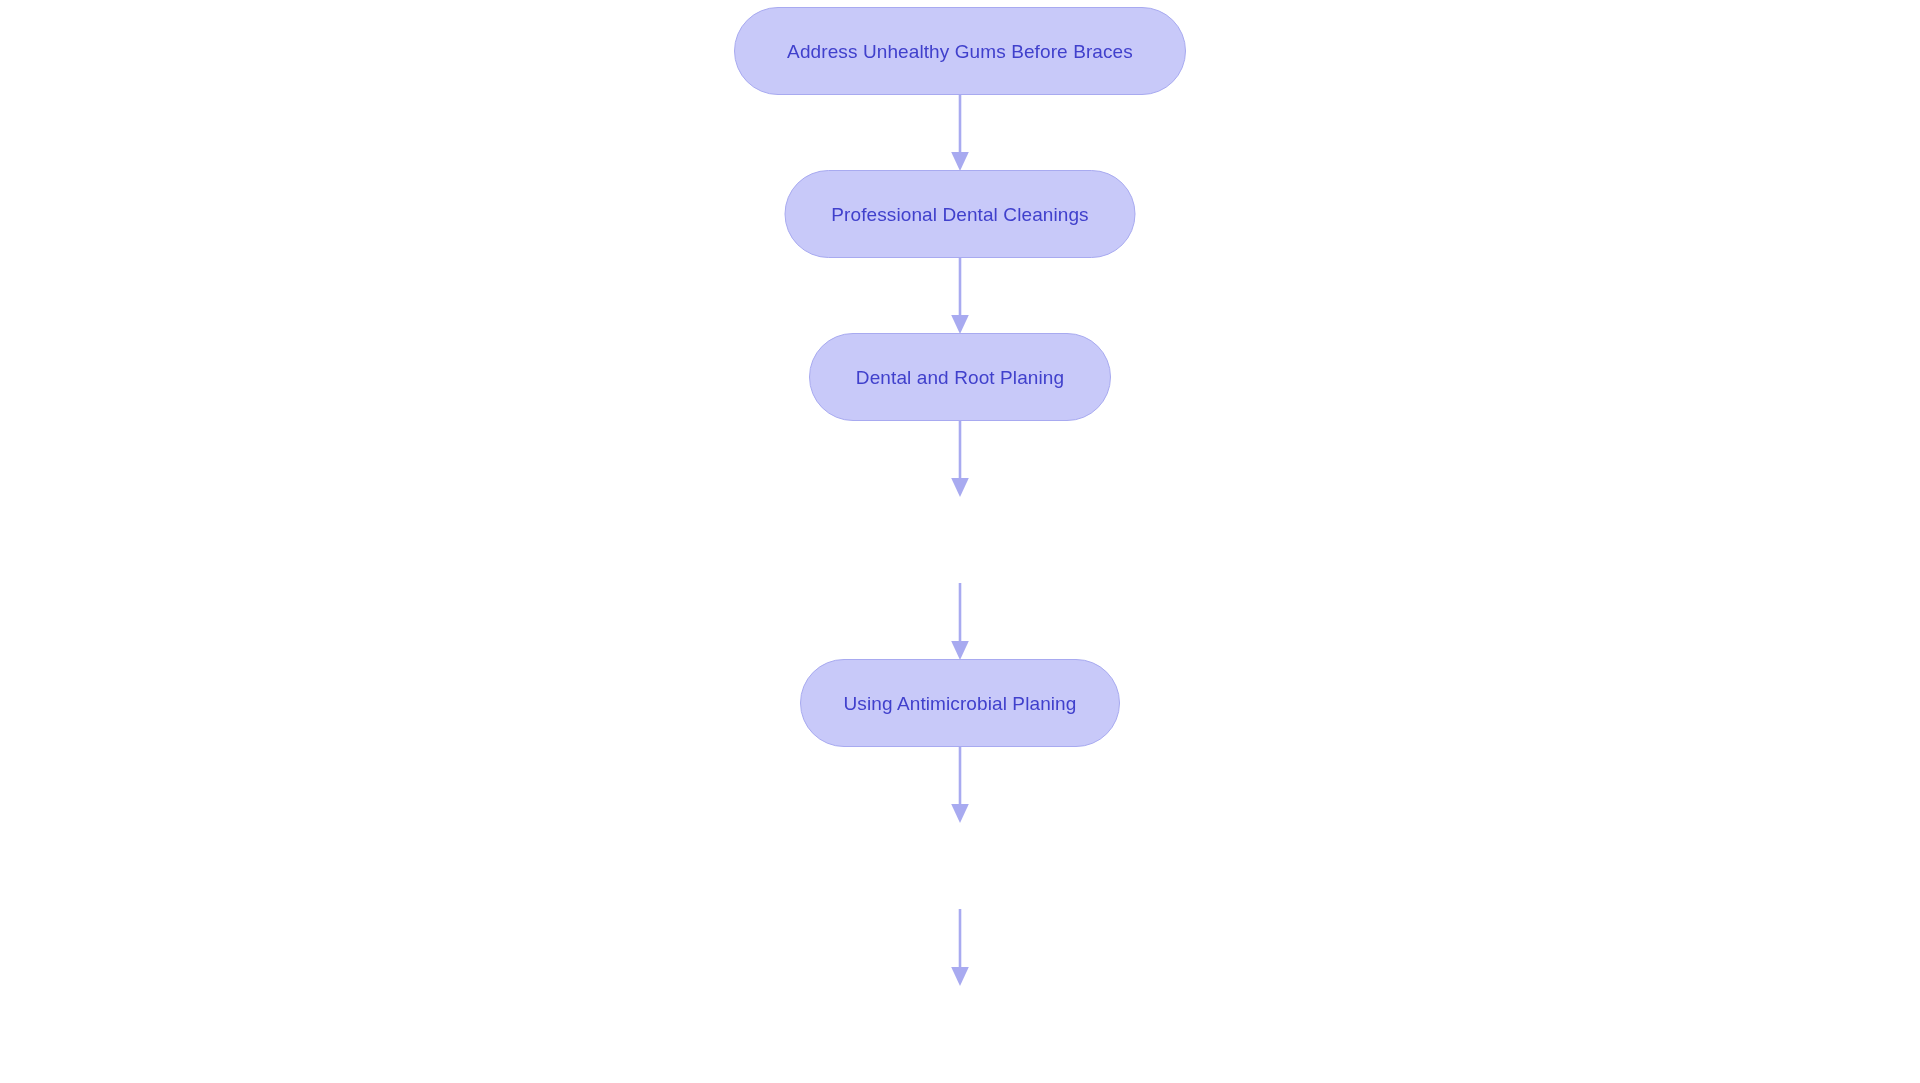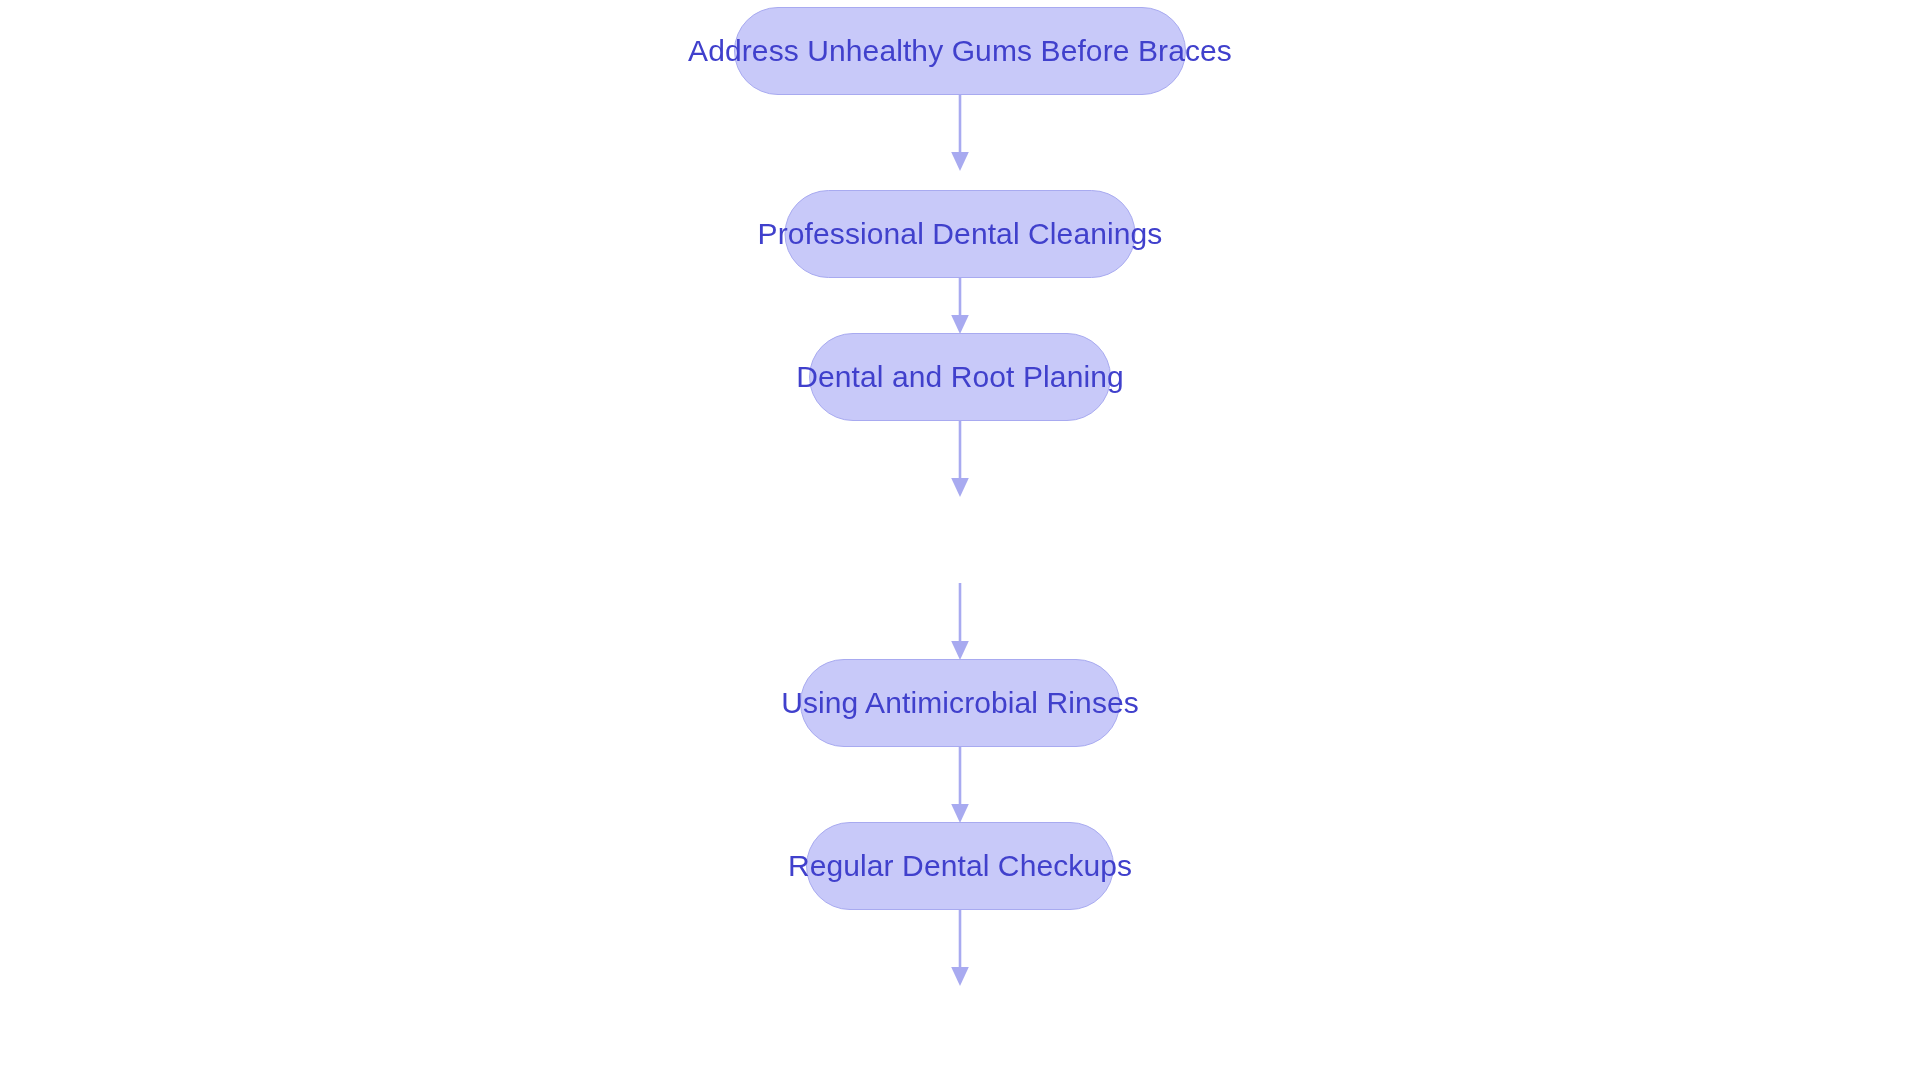--- a/index.html
+++ b/index.html
@@ -41,31 +41,31 @@
     justify-content: center;
     background: #c8c9f9;
     border: 1.4px solid #a8aaf0;
     border-radius: 9999px;
     height: 88px;
     z-index: 2;
   }
 
   .node-label {
     color: #4040cc;
-    font-size: 30px;
+    font-size: 19px;
     font-weight: 400;
     letter-spacing: 0.1px;
     line-height: 1;
     white-space: nowrap;
     user-select: none;
   }
 
   
   .node-0 { top: 7px;    width: 452px; }
-  .node-1 { top: 170px;  width: 351px; margin-top: 20px; }
+  .node-1 { top: 170px;  width: 351px; }
   .node-2 { top: 333px;  width: 302px; }
   .node-3 { top: 496px;  width: 288px; }
   .node-4 { top: 659px;  width: 320px; }
   .node-5 { top: 822px;  width: 308px; }
   .node-6 { top: 985px;  width: 306px; }
 
   
   .connector {
     position: absolute;
     left: 50%;
@@ -141,22 +141,19 @@
     <div class="node node-1">
       <span class="node-label">Professional Dental Cleanings</span>
     </div>
 
     <div class="node node-2">
       <span class="node-label">Dental and Root Planing</span>
     </div>
 
 
     <div class="node node-4">
-      <span class="node-label">Using Antimicrobial Rinses</span>
+      <span class="node-label">Using Antimicrobial Planing</span>
     </div>
 
-    <div class="node node-5">
-      <span class="node-label">Regular Dental Checkups</span>
-    </div>
 
 
   </div>
 </div>
 
 </body></html>

